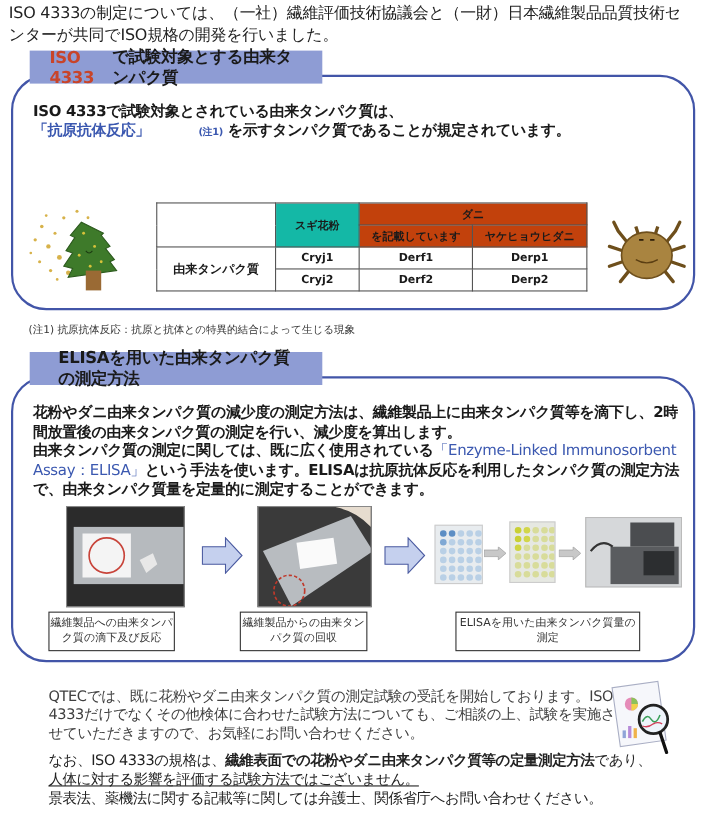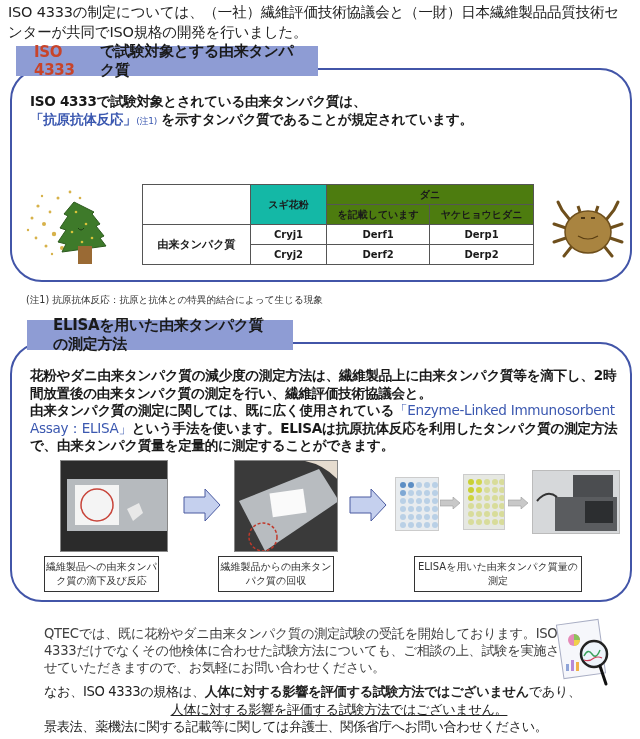--- a/index.html
+++ b/index.html
@@ -6,34 +6,34 @@
   html, body { width: 640px; height: 739px; background: #ffffff; overflow: hidden; }
   body { font-family: "DejaVu Sans", "Liberation Sans", sans-serif; color: #1a1a1a; position: relative; }
 
   .intro { position: absolute; left: 8px; top: 2px; width: 620px; font-size: 14.5px; line-height: 20px; color: #222; letter-spacing: -0.2px; }
 
   .section-box { position: absolute; border: 2.5px solid #4255a8; border-radius: 32px; }
   .sec1 { left: 10px; top: 68px; width: 622px; height: 214px; }
   .sec2 { left: 10px; top: 342px; width: 622px; height: 260px; }
 
   .sec-header { position: absolute; background: #8e9cd4; height: 30px; padding: 0 18px; display: flex; align-items: center; font-weight: bold; font-size: 15px; color: #1a1a1a; letter-spacing: -0.3px; }
-  .sec1-header { left: 16px; top: 46px; width: 302px; }
+  .sec1-header { left: 27px; top: 46px; width: 266px; }
   .sec2-header { left: 27px; top: 320px; width: 266px; padding-left: 26px; }
   .hl-red { color: #c8442a; }
 
   .sec-body { position: absolute; font-weight: bold; font-size: 13.6px; line-height: 17.6px; color: #1a1a1a; letter-spacing: -0.3px; }
   .sec1-body { left: 30px; top: 93px; width: 590px; }
   .sec2-body { left: 30px; top: 367px; width: 595px; }
   .blue { color: #3b58b0; }
-  .note-sm { font-size: 9px; font-weight: normal; color: #3b58b0; }
+  .note-sm { font-size: 9px; font-weight: bold; color: #3b58b0; margin-left: 44px; }
 
   table.allergen { position: absolute; left: 142px; top: 184px; width: 392px; border-collapse: collapse; font-size: 10px; font-weight: bold; text-align: center; }
   table.allergen td { border: 1px solid #555; height: 20px; padding: 0 2px; }
   table.allergen .hdr-sugi { background: #14b8a6; }
-  table.allergen .hdr-dani { background: #4d7c0f; }
+  table.allergen .hdr-dani { background: #c2410c; }
   table.allergen .blank { background: #fff; }
   table.allergen .rowlabel { font-size: 11px; }
 
   .illus { position: absolute; }
   .tree { left: 24px; top: 184px; width: 92px; height: 82px; }
   .mite { left: 548px; top: 196px; width: 80px; height: 66px; }
 
   .footnote { position: absolute; left: 26px; top: 294px; font-size: 9.6px; color: #333; }
 
   .photo { position: absolute; border: 1px solid #888; overflow: hidden; }
@@ -51,21 +51,21 @@
   .sa2 { left: 508px; top: 497px; }
 
   .caption { position: absolute; border: 1px solid #333; background: #fff; font-size: 10px; line-height: 14px; color: #333; text-align: center; display: flex; align-items: center; justify-content: center; padding: 2px 0; }
   .c1 { left: 44px; top: 556px; width: 115px; height: 36px; }
   .c2 { left: 218px; top: 556px; width: 116px; height: 36px; }
   .c3 { left: 414px; top: 556px; width: 168px; height: 36px; }
 
   .contact { position: absolute; left: 44px; top: 625px; width: 520px; font-size: 13.2px; line-height: 17px; color: #404040; letter-spacing: -0.3px; }
   .notice { position: absolute; left: 44px; top: 683px; width: 590px; font-size: 13.2px; line-height: 17.5px; color: #222; letter-spacing: -0.4px; }
   .notice b { font-weight: bold; }
-  .underline { text-decoration: underline; text-align: center; }
+  .underline { text-decoration: underline; }
 
   .report-icon { position: absolute; left: 552px; top: 618px; width: 66px; height: 70px; }
 </style>
 </head>
 <body>
 
 <div class="intro">ISO 4333の制定については、（一社）繊維評価技術協議会と（一財）日本繊維製品品質技術センターが共同でISO規格の開発を行いました。</div>
 
 <div class="section-box sec1"></div>
 <div class="sec-header sec1-header">
@@ -151,21 +151,21 @@
   <path d="M30 40 q10 6 20 0" stroke="#5a3e12" stroke-width="1.2" fill="none"></path>
   <path d="M33 22 h4 M43 22 h4" stroke="#2a1a06" stroke-width="1.5"></path>
 </svg>
 
 <div class="footnote">(注1) 抗原抗体反応：抗原と抗体との特異的結合によって生じる現象</div>
 
 <div class="section-box sec2"></div>
 <div class="sec-header sec2-header">ELISAを用いた由来タンパク質の測定方法</div>
 
 <div class="sec-body sec2-body">
-  <div>花粉やダニ由来タンパク質の減少度の測定方法は、繊維製品上に由来タンパク質等を滴下し、2時間放置後の由来タンパク質の測定を行い、繊維評価技術協議会と。</div>
+  <div>花粉やダニ由来タンパク質の減少度の測定方法は、繊維製品上に由来タンパク質等を滴下し、2時間放置後の由来タンパク質の測定を行い、減少度を算出します。</div>
   <div>
     <span>由来タンパク質の測定に関しては、既に広く使用されている</span><span class="blue" style="font-weight:normal;">「Enzyme-Linked Immunosorbent Assay：ELISA」</span><span>という手法を使います。ELISAは抗原抗体反応を利用したタンパク質の測定方法で、由来タンパク質量を定量的に測定することができます。</span>
   </div>
 </div>
 
 <div class="photo p1">
   <svg width="108" height="92" viewBox="0 0 108 92">
     <rect x="6" y="18" width="100" height="52" fill="#cfd4d8" opacity="0.85"></rect>
     <rect x="14" y="24" width="44" height="40" fill="#f4f4f4"></rect>
     <circle cx="36" cy="44" r="16" fill="none" stroke="#c8443a" stroke-width="1.5"></circle>
@@ -289,17 +289,17 @@
     <rect x="19" y="42" width="3" height="11" fill="#b68ad8"></rect>
     <rect x="24" y="44" width="3" height="9" fill="#f0b24a"></rect>
   <circle cx="42" cy="36" r="13" fill="#eef4fb" stroke="#222" stroke-width="2.5"></circle>
   <path d="M32 38 q4 -8 8 -2 q4 6 8 -4" stroke="#3aa05a" stroke-width="1.4" fill="none"></path>
   <path d="M32 42 q5 2 10 -2 q4 -2 8 0" stroke="#d0405a" stroke-width="1.2" fill="none"></path>
   <line x1="48" y1="48" x2="54" y2="66" stroke="#111" stroke-width="3" stroke-linecap="round"></line>
 </svg>
 
 <div class="notice">
   <div>
-    <span>なお、ISO 4333の規格は、</span><b>人体に対する影響を評価する試験方法ではございません</b><span>であり、</span>
+    <span>なお、ISO 4333の規格は、</span><b>繊維表面での花粉やダニ由来タンパク質等の定量測定方法</b><span>であり、</span>
   </div>
   <div class="underline">人体に対する影響を評価する試験方法ではございません。</div>
   <div>景表法、薬機法に関する記載等に関しては弁護士、関係省庁へお問い合わせください。</div>
 </div>
 
 </body></html>

